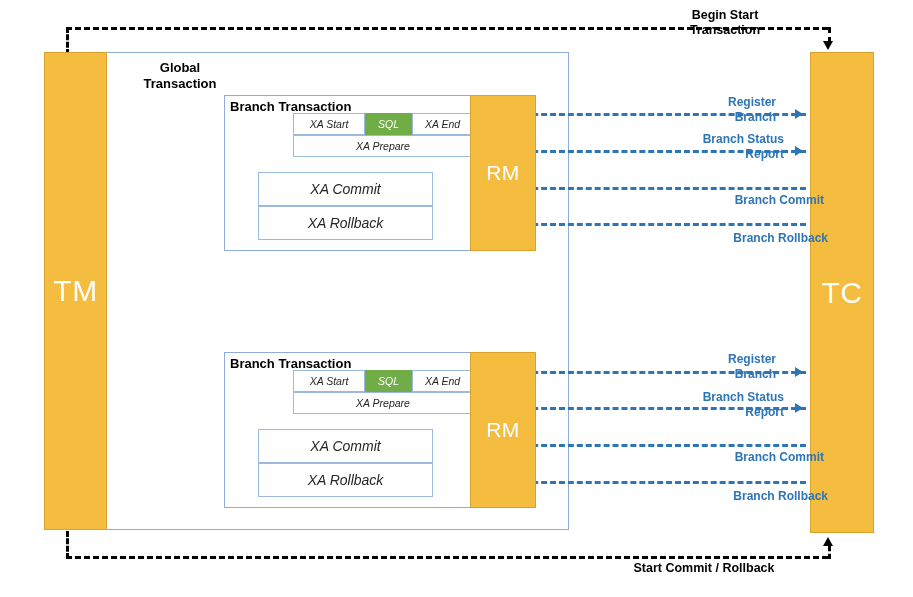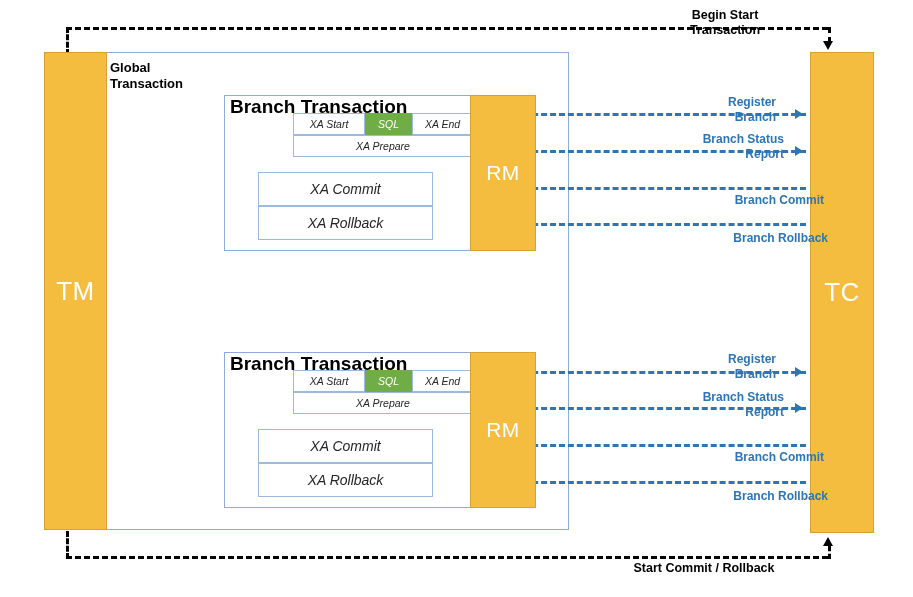--- a/index.html
+++ b/index.html
@@ -21,48 +21,49 @@
     background:#f5bd3f;
     border:1px solid #d9a22e;
     box-sizing:border-box;
     display:flex;
     align-items:center;
     justify-content:center;
     margin-left:8px;
   }
   .bar-label{
     color:#ffffff;
-    font-size:26px;
+    font-size:30px;
     font-weight:400;
     letter-spacing:.5px;
   }
   .bar-label.small{font-size:21px;}
 
   
   .global-box{
     border:1px solid #8faadc;
     background:transparent;
     box-sizing:border-box;
   }
   .global-title{
     font-size:13px;
     font-weight:bold;
     color:#000000;
     line-height:16px;
     white-space:pre-line;
+    text-align:center;
   }
 
   
   .branch-box{
     border:1px solid #8faadc;
     background:#ffffff;
     box-sizing:border-box;
   }
   .branch-title{
-    font-size:19px;
+    font-size:13px;
     font-weight:bold;
     color:#000000;
     line-height:14px;
   }
 
   
   .cell{
     border:1px solid #9cb9e0;
     box-sizing:border-box;
     display:flex;

